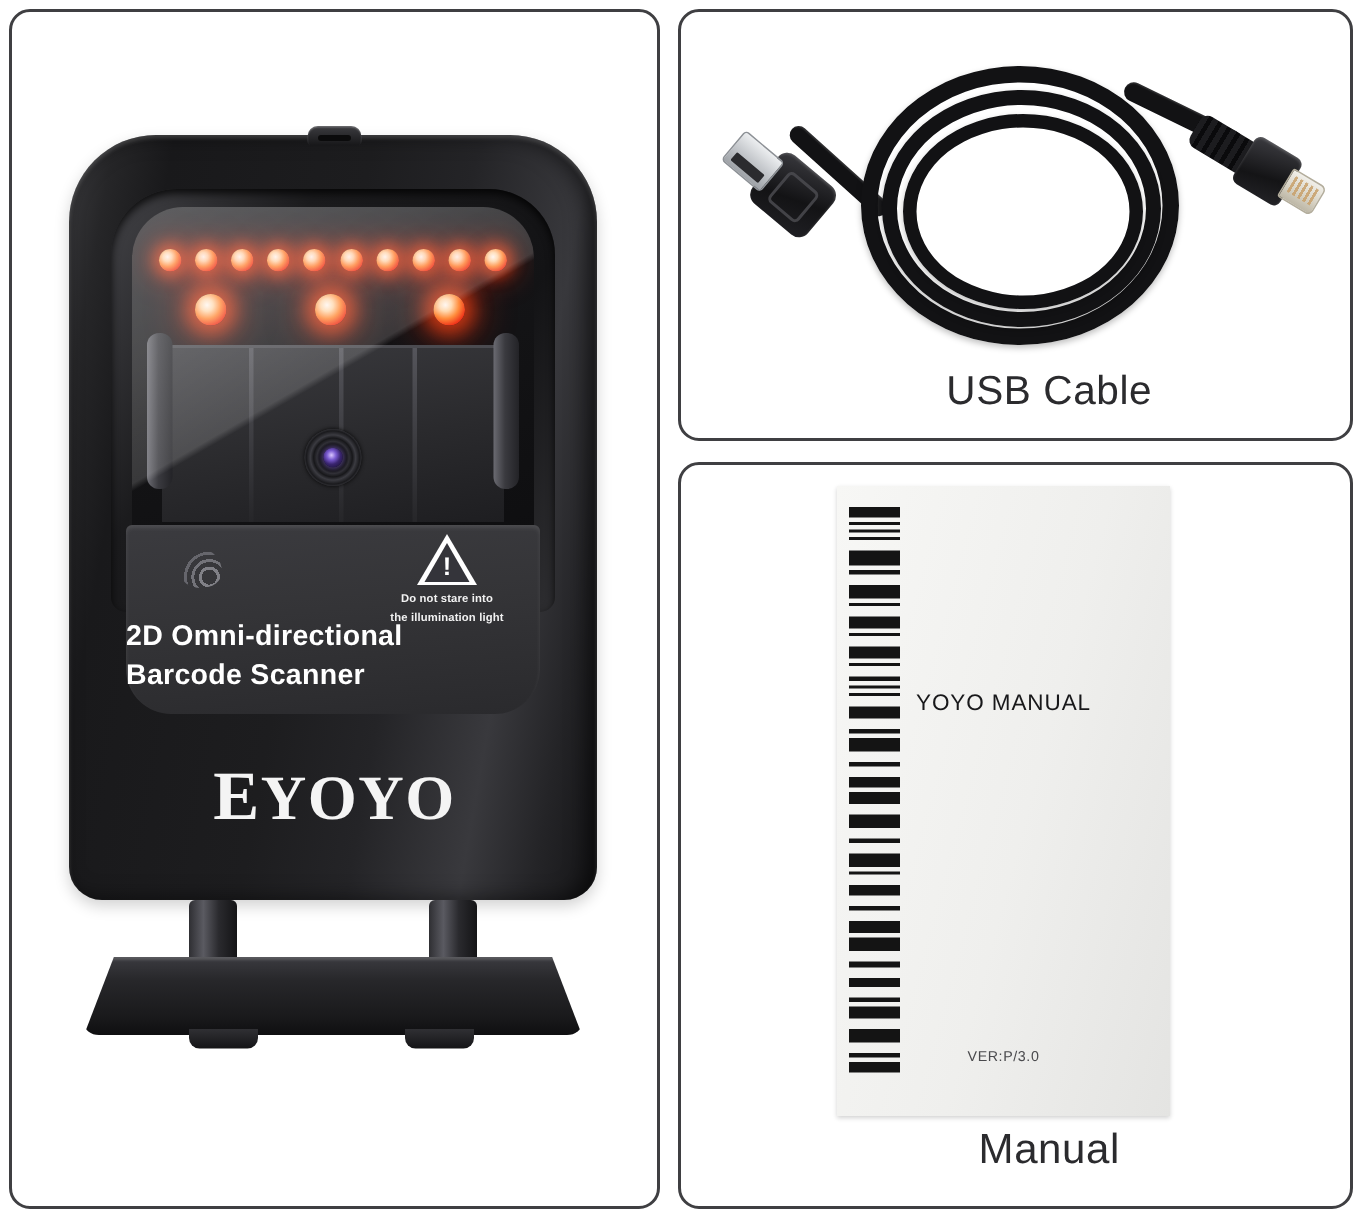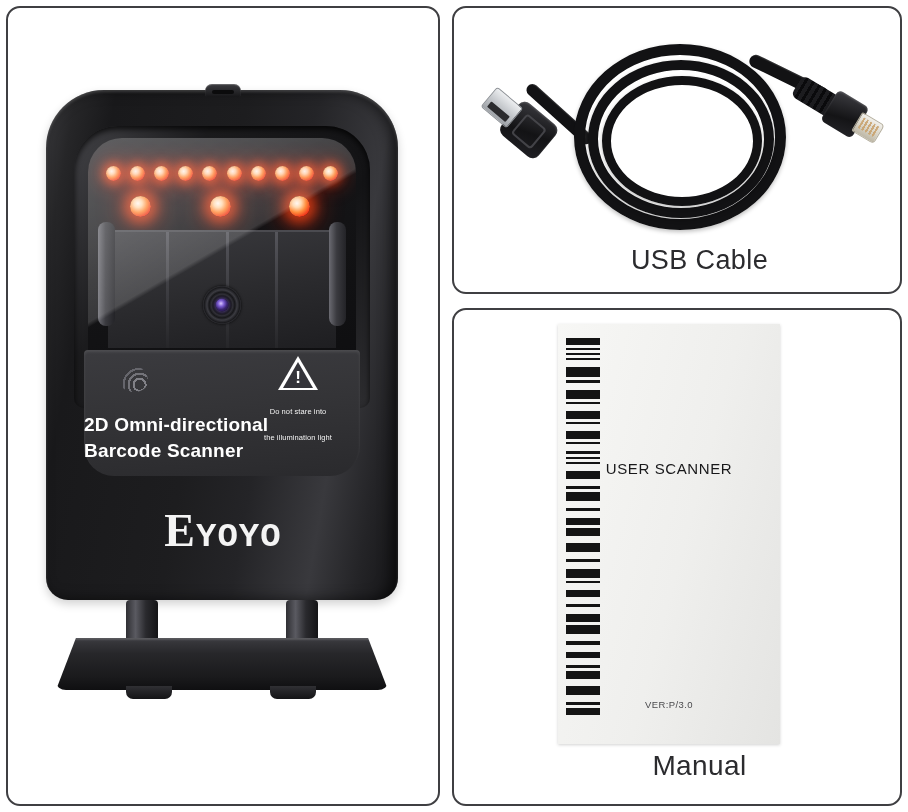--- a/index.html
+++ b/index.html
@@ -195,40 +195,40 @@
     border-right: 15px solid transparent;
     border-bottom: 26px solid #34343a;
   }
   .warn-bang {
     position: absolute; left: 50%; top: 13px;
     transform: translateX(-50%);
     font-size: 17px; font-weight: 700; color: #ffffff;
     line-height: 1; z-index: 2;
   }
   .warn-text {
-    font-size: 7.5px; font-weight: 400; line-height: 1.25;
-    margin-top: 17px; letter-spacing: .1px; text-align: center;
+    font-size: 7.5px; font-weight: 700; line-height: 1.25;
+    margin-top: 4px; letter-spacing: .1px; text-align: center;
   }
   .sc-model {
     position: absolute; left: 0; right: 0; top: 62px;
     text-align: left; color: #ffffff;
     font-size: 19px; font-weight: 700; line-height: 1.35;
     letter-spacing: .2px;
   }
 
   
   .sc-brand {
     position: absolute; left: 0; right: 0; top: 500px;
     text-align: center; color: #f4f4f4;
     font-family: "Liberation Serif", serif;
     font-weight: 700; font-size: 46px;
     letter-spacing: 1px; line-height: 1;
   }
   .sc-brand .cap { font-size: 46px; }
-  .sc-brand .sml { font-size: 34px; font-family: Liberation Mono, monospace; }
+  .sc-brand .sml { font-size: 42px; }
 
   
   .sc-post {
     position: absolute; top: 592px; width: 32px; height: 44px;
     background: linear-gradient(90deg,#2f2f33,#5a5a61 30%,#2a2a2e 62%,#141416);
     border-radius: 4px;
   }
   .sc-post.l { left: 118px; }
   .sc-post.r { left: 278px; }
   .sc-base {
@@ -503,19 +503,19 @@
           <i style="height: 6.6px; margin-bottom: 3px;"></i>
           <i style="height: 4px; background: transparent;"></i>
           <i style="height: 3px; margin-bottom: 3px;"></i>
           <i style="height: 7.8px; margin-bottom: 3px;"></i>
           <i style="height: 4px; background: transparent;"></i>
           <i style="height: 9px; margin-bottom: 3px;"></i>
           <i style="height: 4px; background: transparent;"></i>
           <i style="height: 2.7px; margin-bottom: 3px;"></i>
           <i style="height: 7.2px; margin-bottom: 3px;"></i>
         </div>
-      <div class="bk-sub">USER SCANNER</div>
+      <div class="bk-sub">YOYO MANUAL</div>
       <div class="bk-ver">VER:P/3.0</div>
     </div>
   </div>
 
   <div class="caption" id="caption-manual">Manual</div>
 </div>
 
 </body></html>

